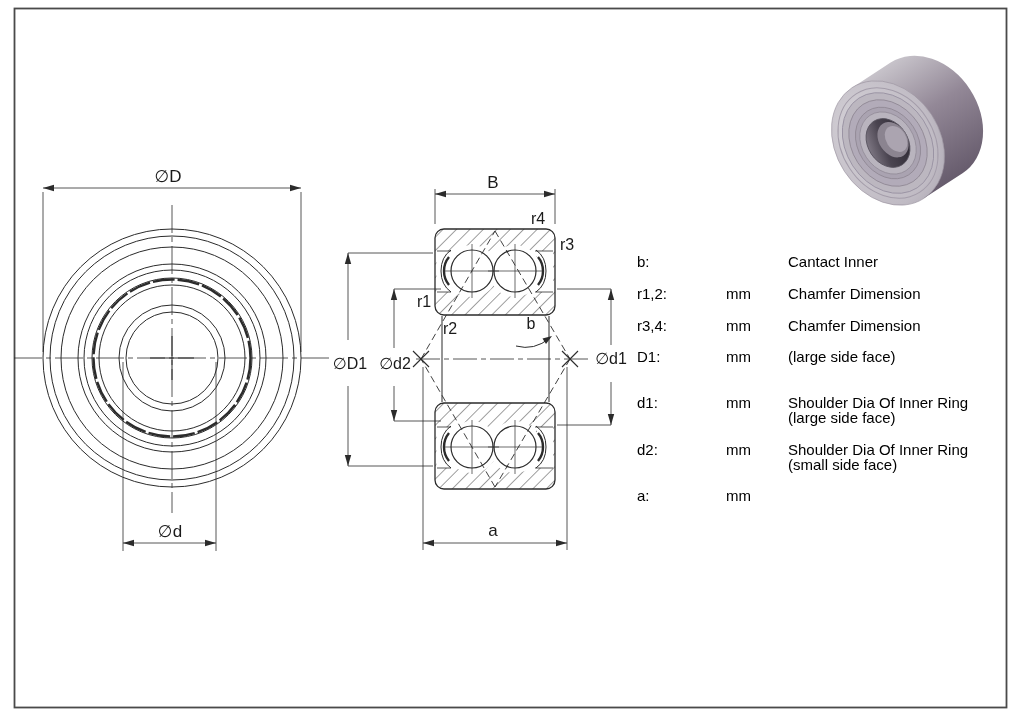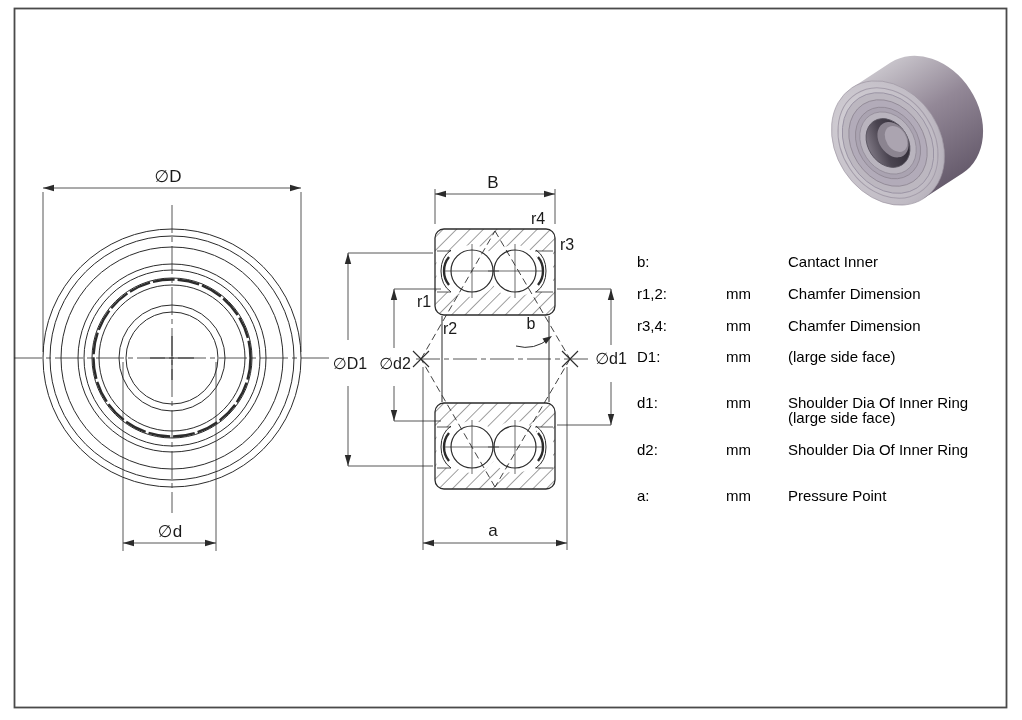--- a/index.html
+++ b/index.html
@@ -278,24 +278,24 @@
       <span class="desc">
           <span>Shoulder Dia Of Inner Ring</span>
           <span>(large side face)</span>
         </span>
     </div>
     <div class="lrow" style="top:443px">
       <span class="sym">d2:</span>
       <span class="unit">mm</span>
       <span class="desc">
           <span>Shoulder Dia Of Inner Ring</span>
+          <span>(small side face)</span>
         </span>
     </div>
     <div class="lrow" style="top:489px">
       <span class="sym">a:</span>
       <span class="unit">mm</span>
       <span class="desc">
-          <span>Pressure Point</span>
         </span>
     </div>
   </div>
 
 </div>
 
 </body></html>

